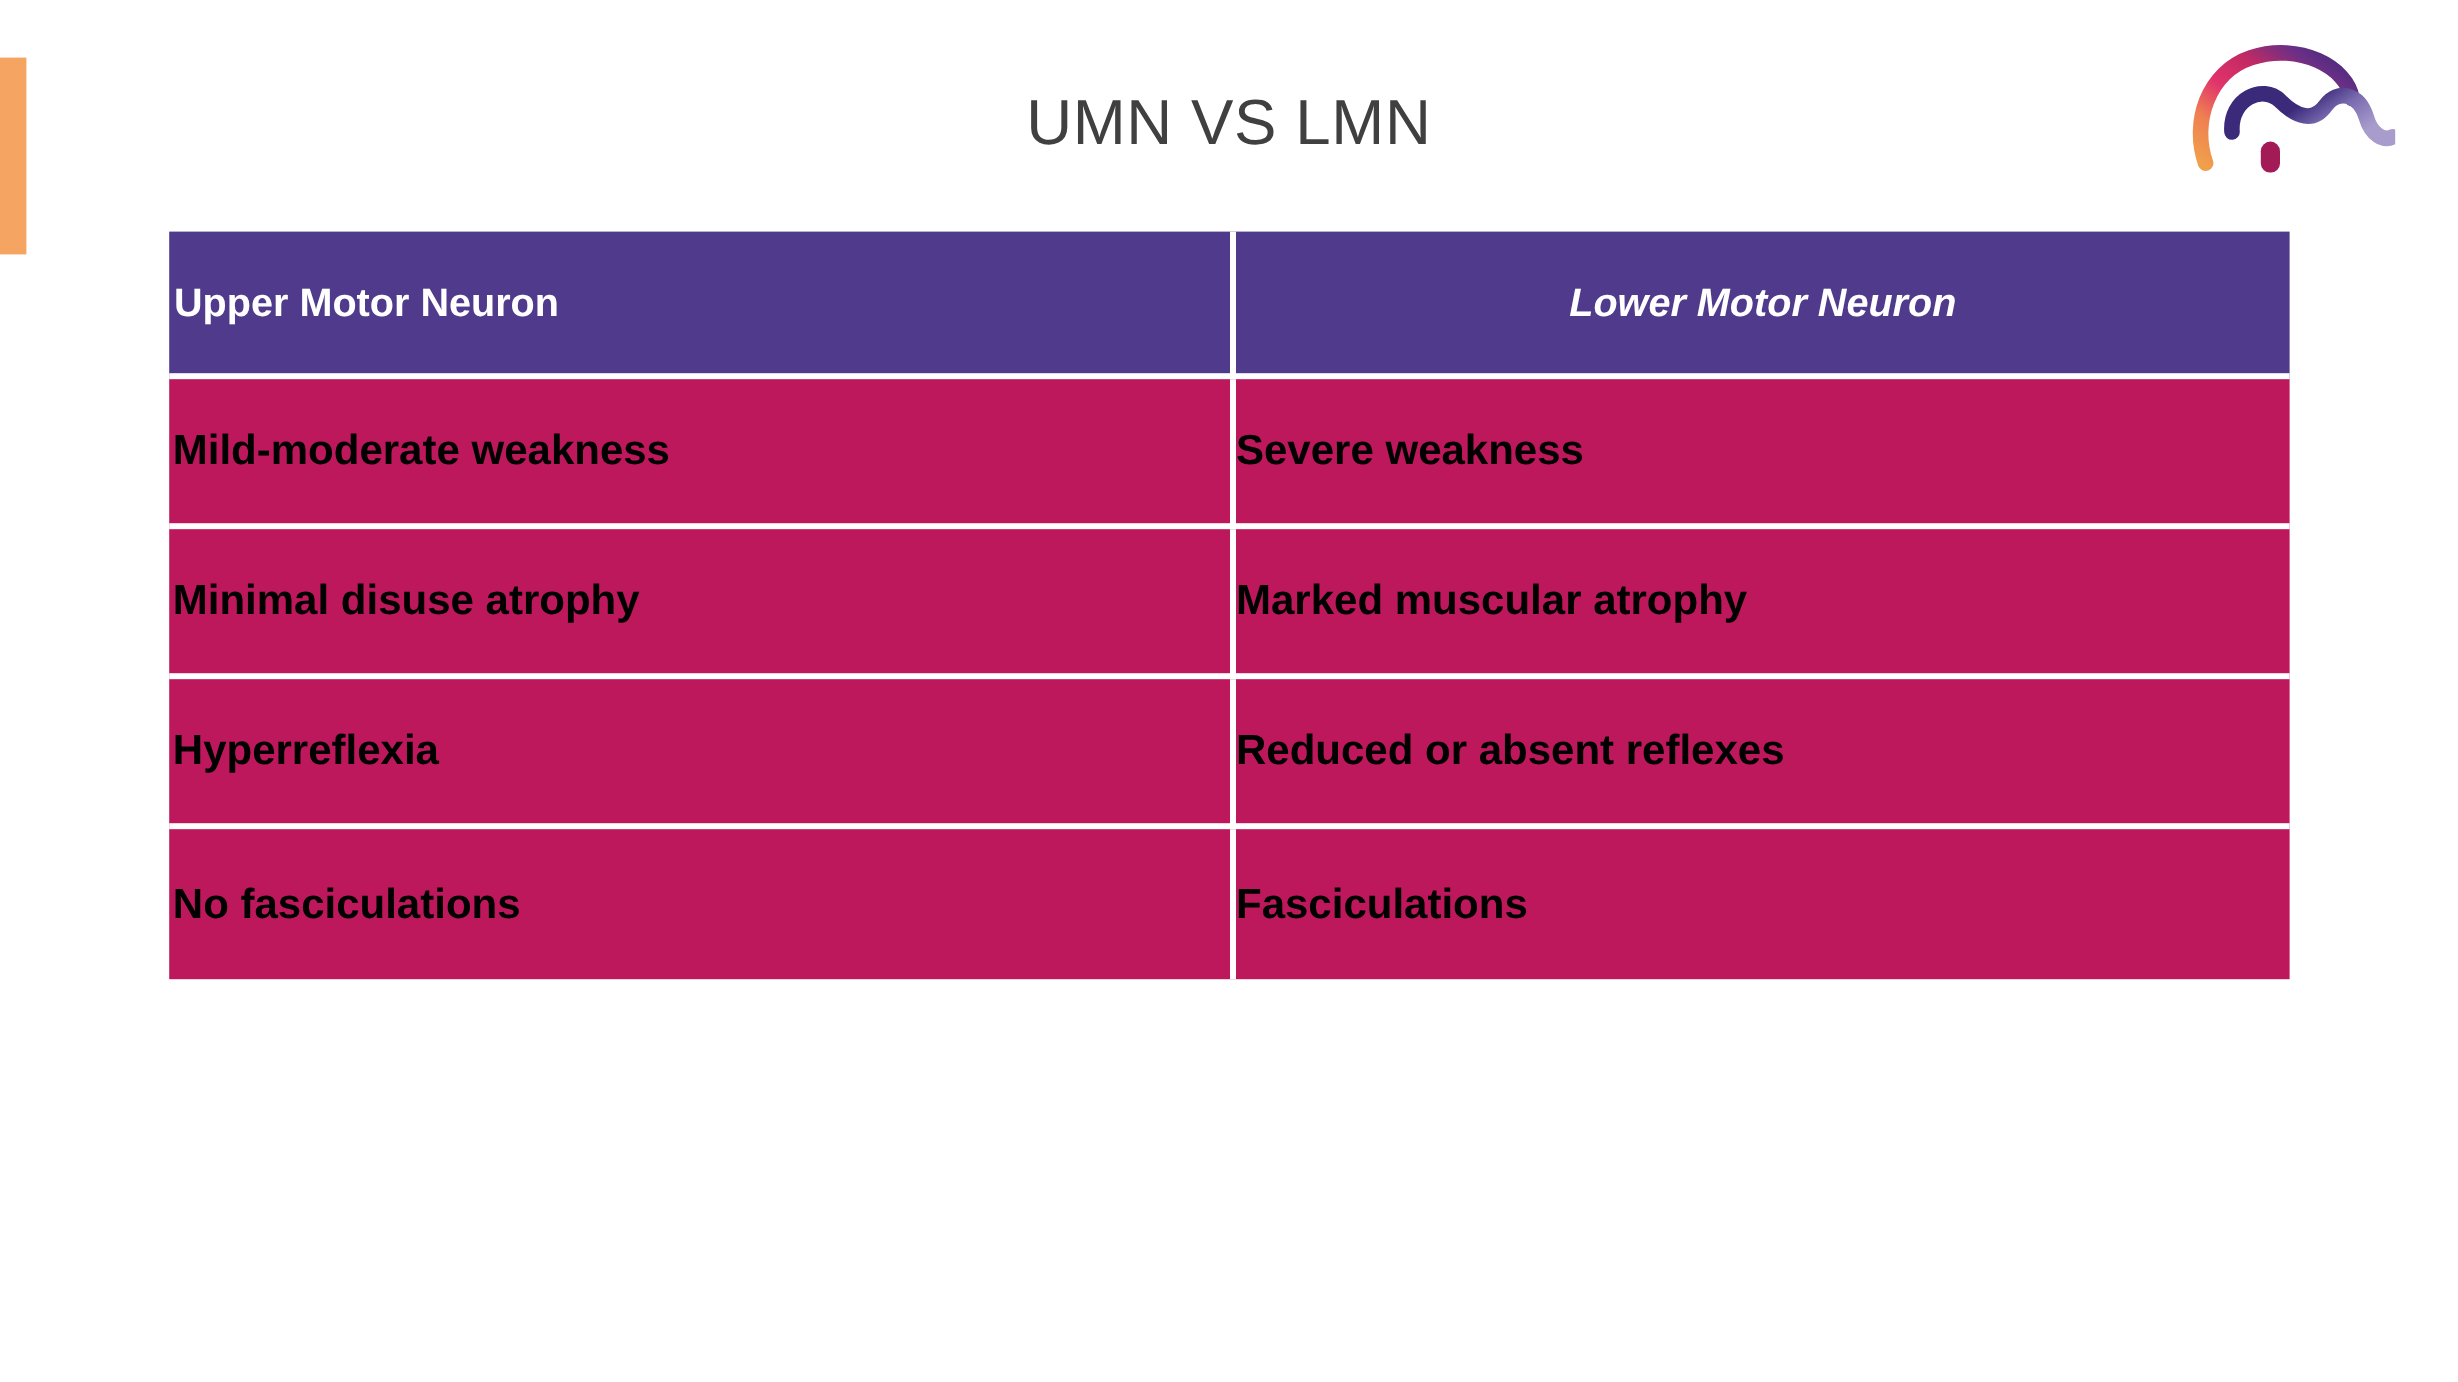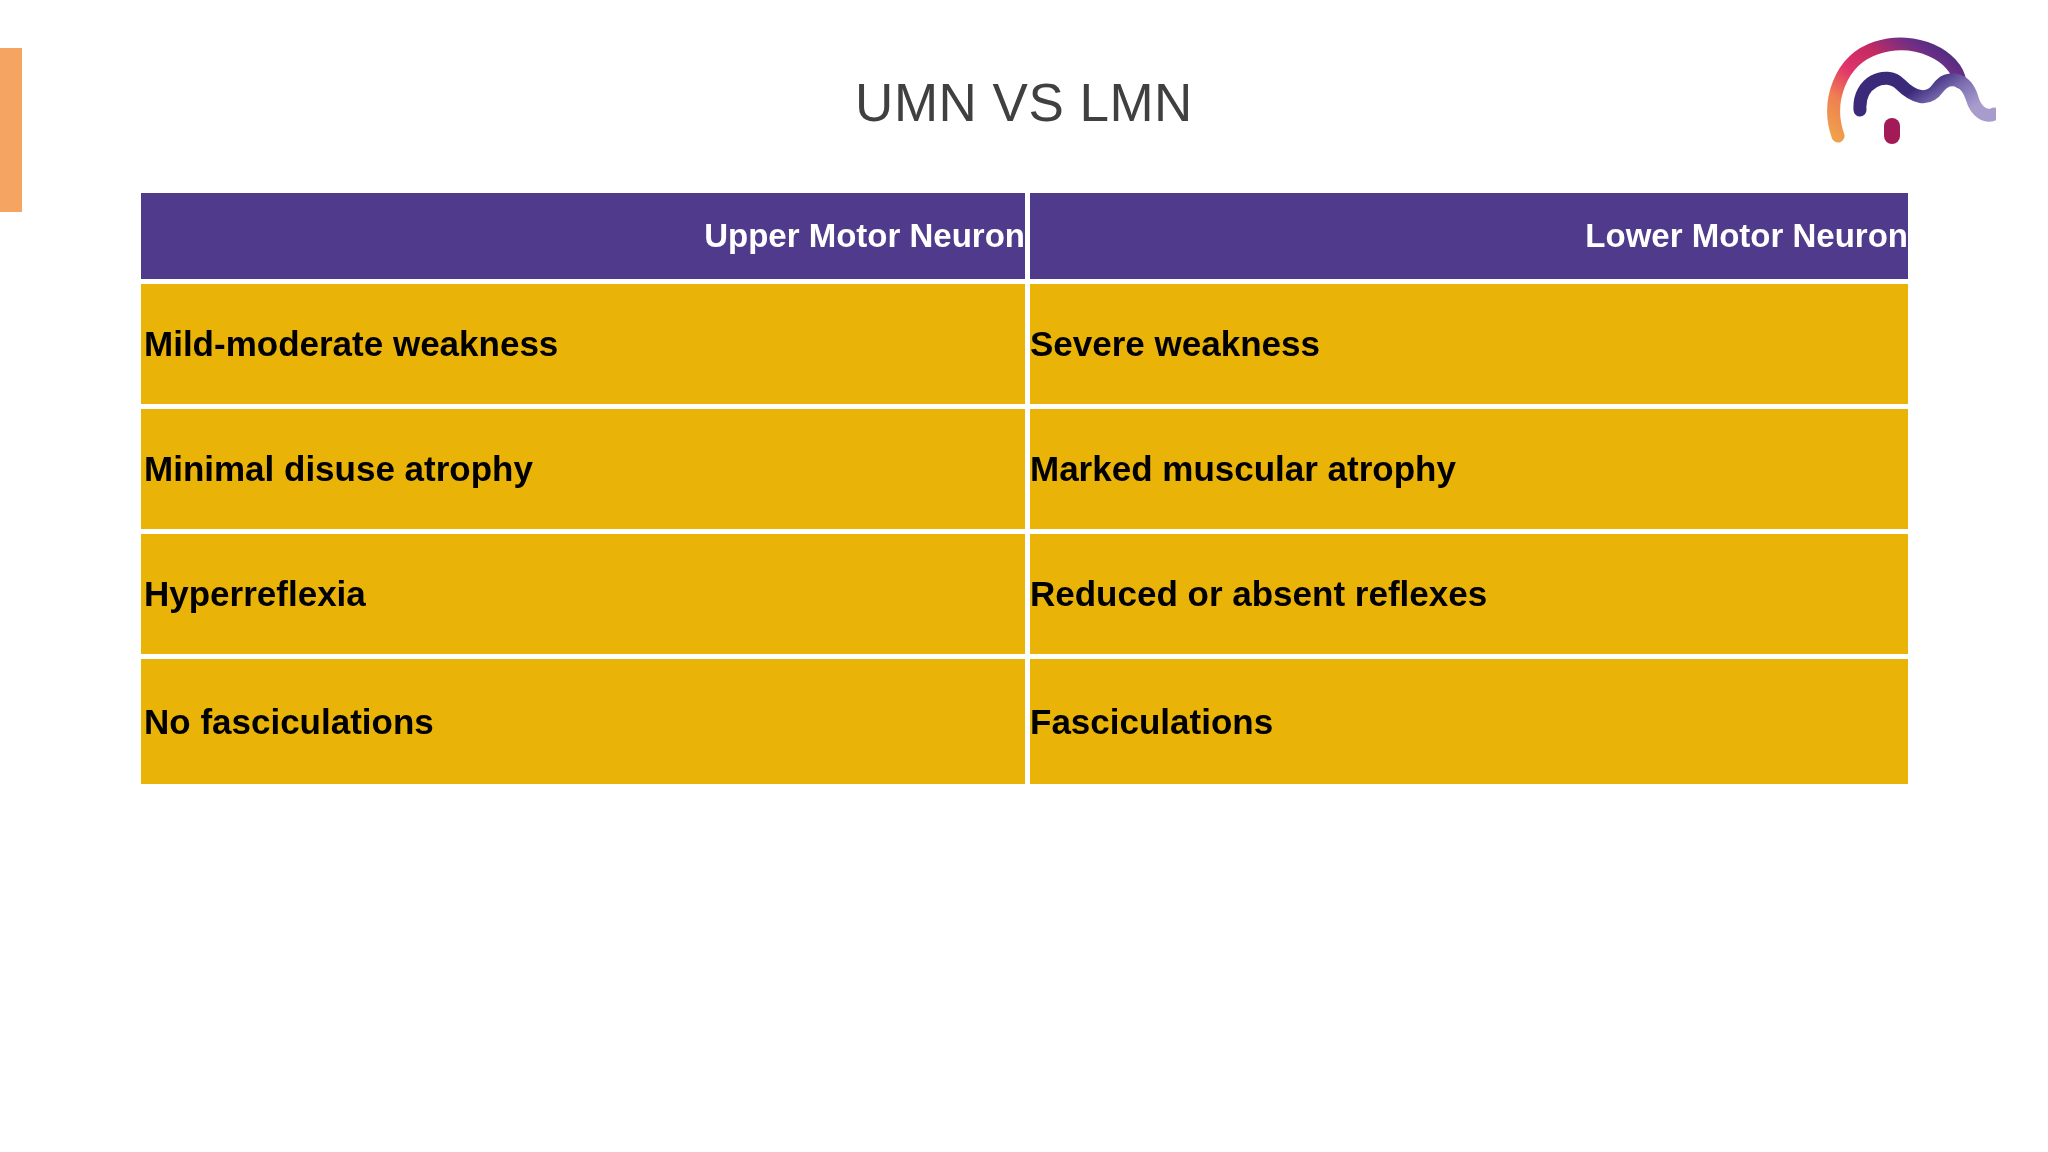--- a/index.html
+++ b/index.html
@@ -65,37 +65,36 @@
   #comparison-table th,
   #comparison-table td {
     padding: 0;
     margin: 0;
     vertical-align: middle;
     box-sizing: border-box;
   }
 
   
   .thead-row th {
-    height: 91px;
+    height: 123px;
     background: #503a8c;
     color: #ffffff;
     font-size: 33px;
     font-weight: bold;
     border-right: 5px solid #ffffff;
     border-bottom: 5px solid #ffffff;
-    text-align: right;
   }
-  .thead-row th:last-child { border-right: none; }
+  .thead-row th:last-child { border-right: none; font-style: italic; }
   .th-left  { text-align: left;  padding-left: 4px !important; }
   .th-right { text-align: center; }
 
   
   .body-row td {
     height: 125px;
-    background: #eab308;
+    background: #be185d;
     color: #000000;
     font-size: 35px;
     font-weight: bold;
     border-right: 5px solid #ffffff;
     border-bottom: 5px solid #ffffff;
   }
   .body-row td:last-child { border-right: none; }
   .cell-left  { text-align: left;  padding-left: 3px !important; }
   .cell-right { text-align: left; }
   .body-row:last-child td { border-bottom: none; }

